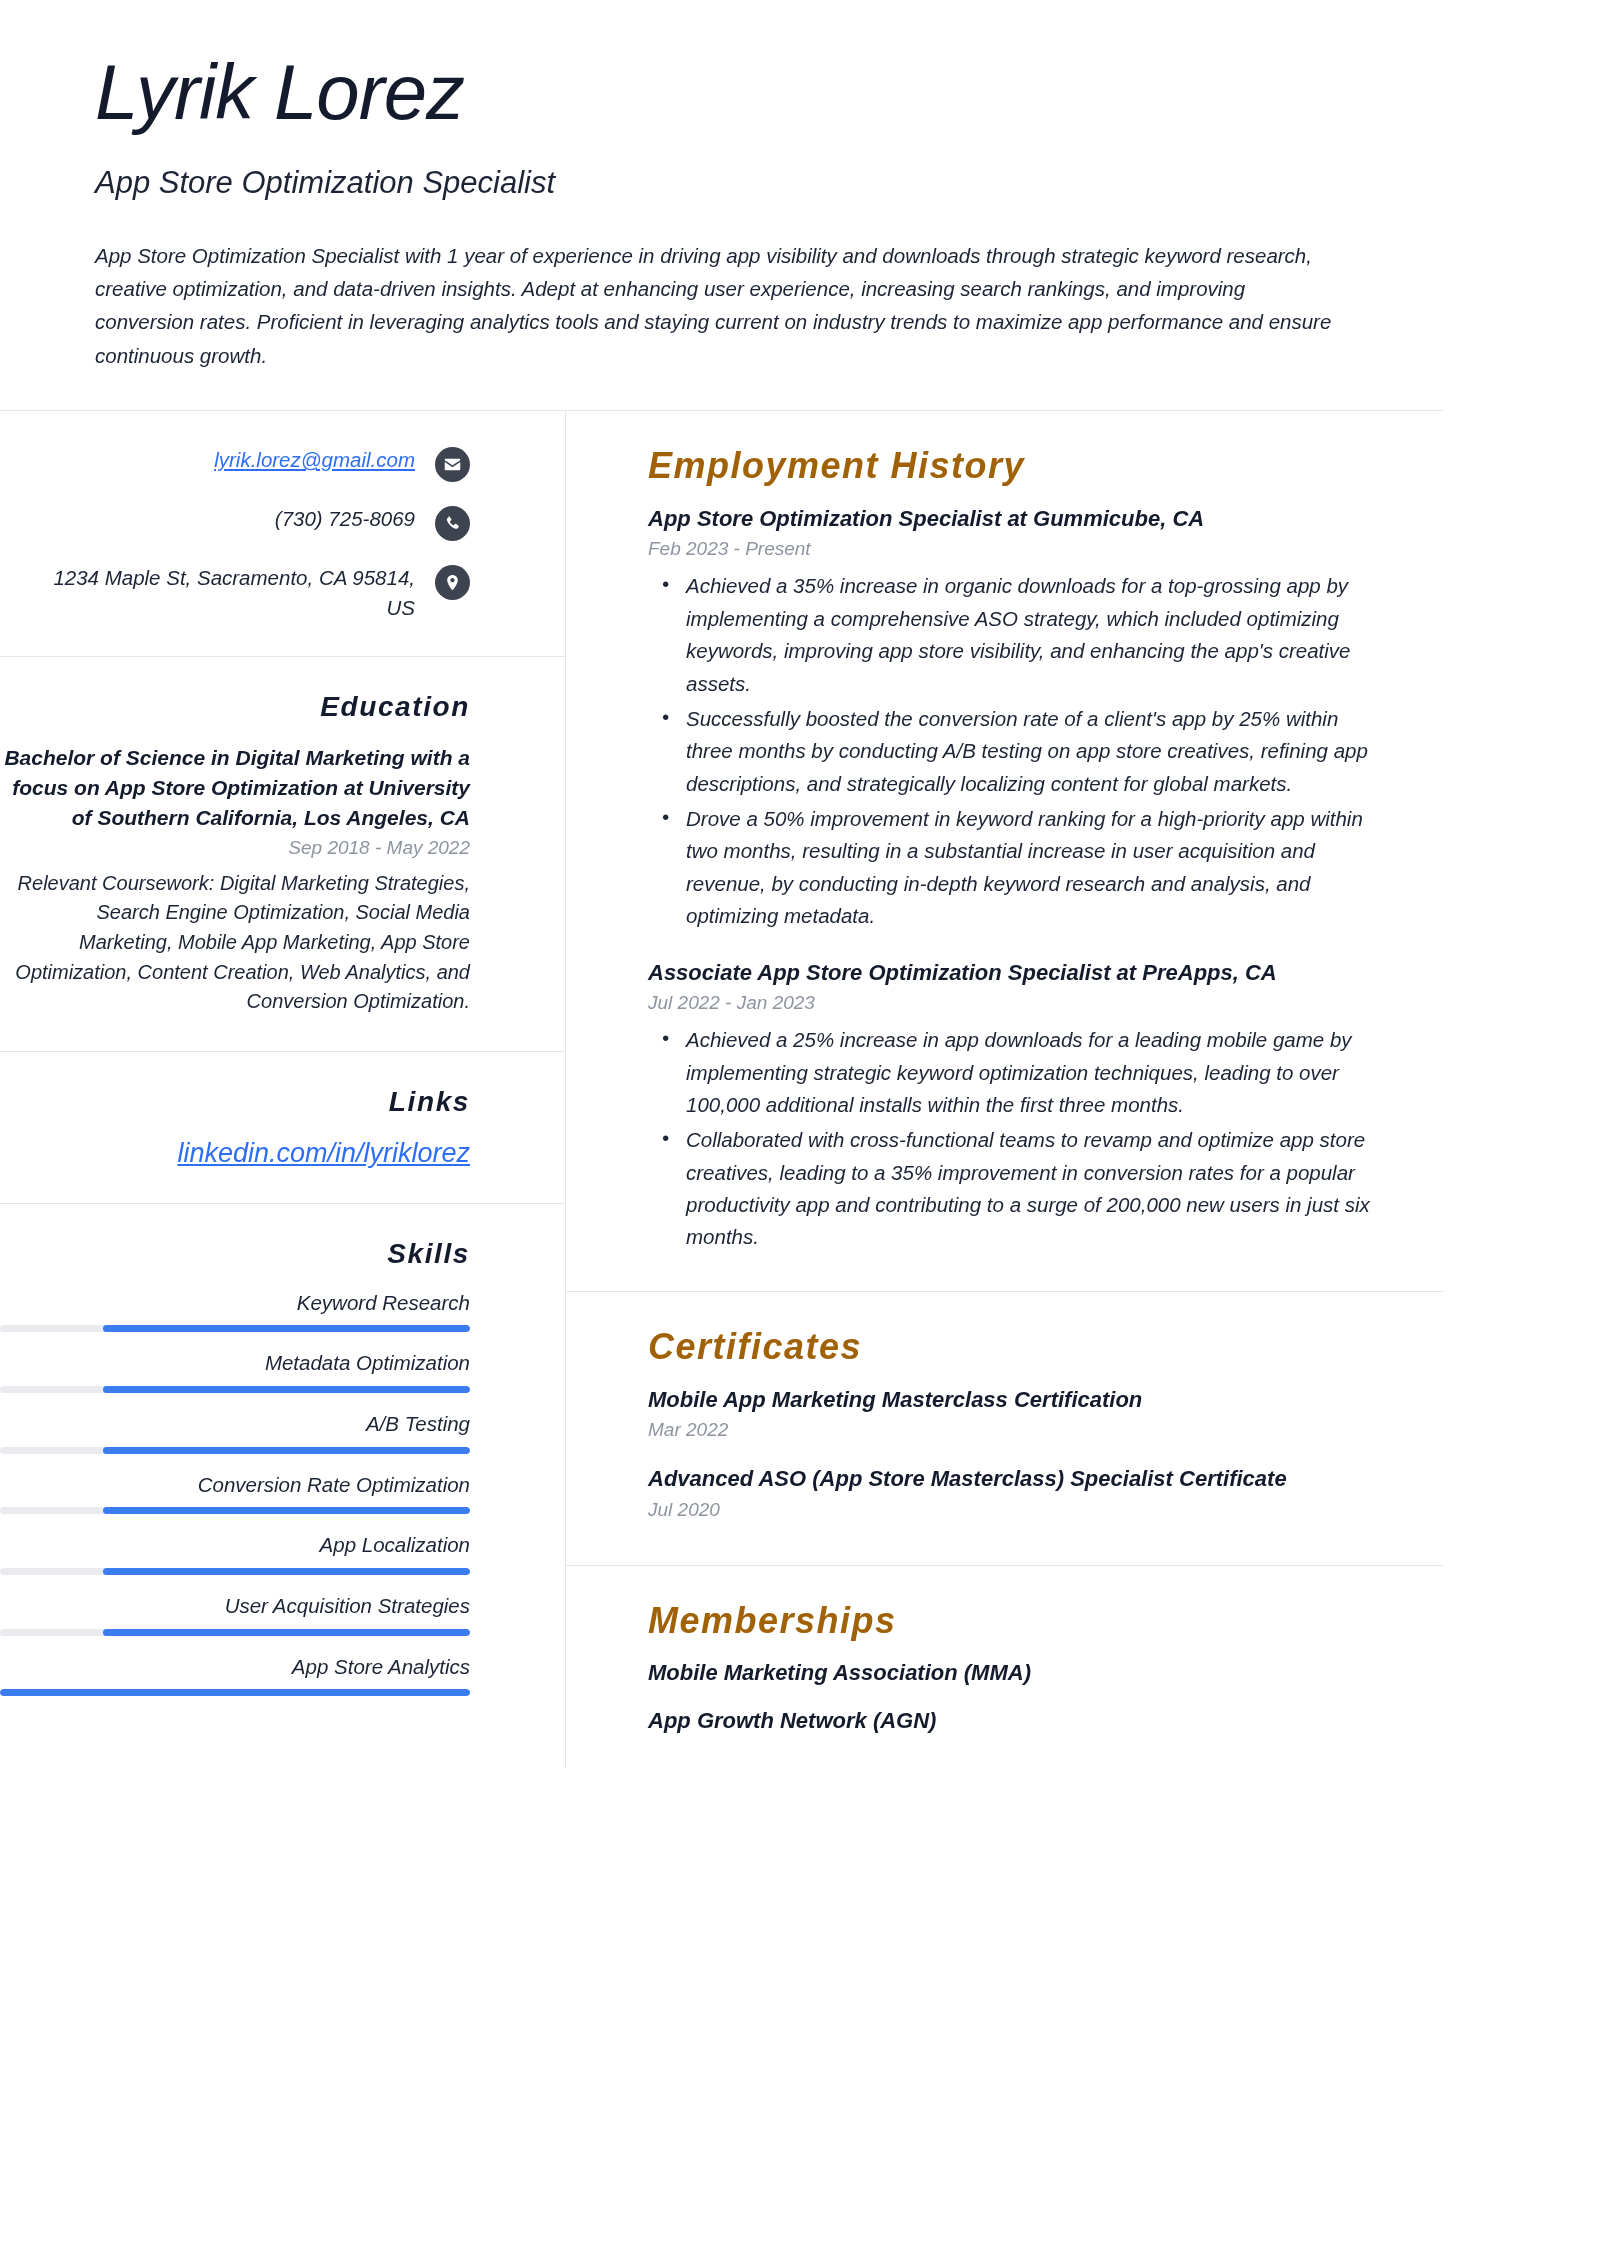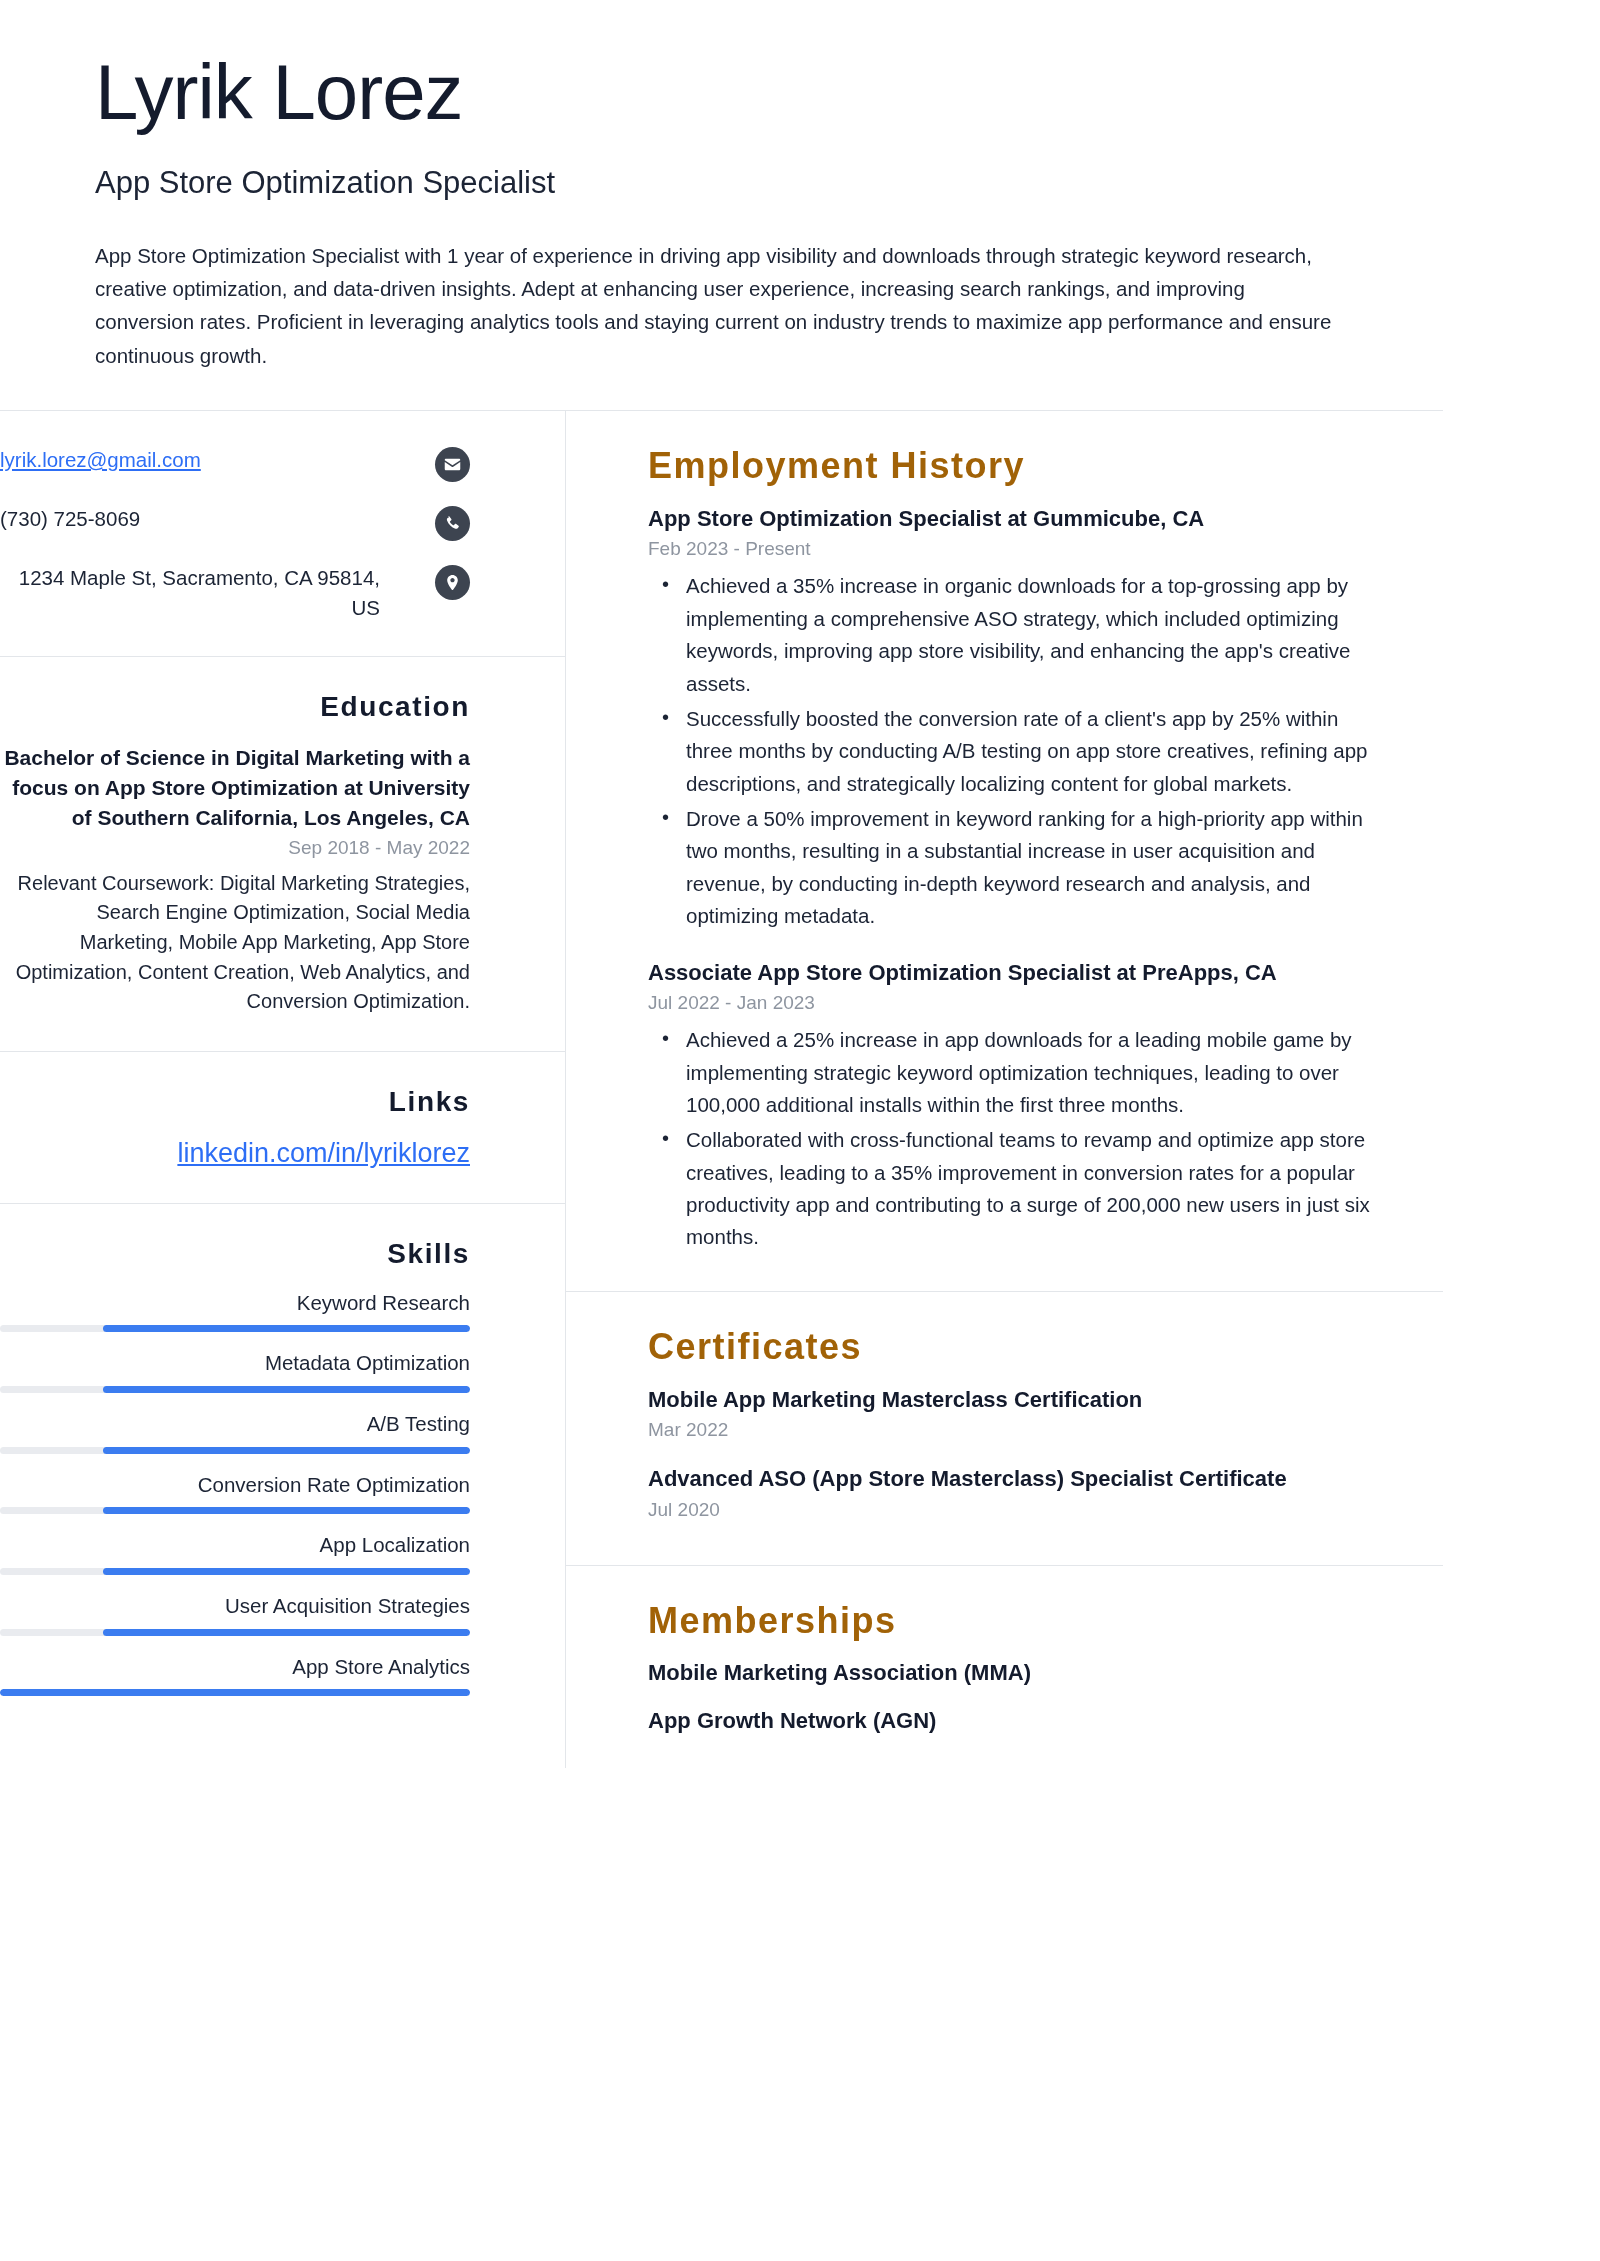--- a/index.html
+++ b/index.html
@@ -7,21 +7,21 @@
   html, body { margin: 0; padding: 0; }
   body {
     width: 1600px;
     min-height: 2261px;
     background: #ffffff;
     font-family: "Liberation Sans", sans-serif;
     color: #1a202c;
     -webkit-font-smoothing: antialiased;
   }
 
-  .page { width: 1443px; min-height: 2261px; position: relative; background:#fff; }
+  .page { width: 1443px; min-height: 2261px; position: relative; background:#fff;font-style:italic; }
 
   
   .header { padding: 52px 95px 38px 95px; }
   .full-name {
     font-size: 78px;
     font-weight: 400;
     line-height: 1.05;
     letter-spacing: -1px;
     color: #141b2d;
     margin: 0 0 30px 0;
@@ -49,22 +49,22 @@
   .col-right { flex: 1 1 auto; border-left: 1px solid #e3e6ea; }
 
   .left-block { padding: 34px 95px 34px 0; border-bottom: 1px solid #e3e6ea; }
   .left-block:last-child { border-bottom: 0; }
   .left-block.no-border { border-bottom: 0; }
 
   
   .contact-row {
     display: flex;
     align-items: flex-start;
-    justify-content: space-between;
-    gap: 14px;
+    justify-content: flex-end;
+    gap: 20px;
     margin-bottom: 22px;
   }
   .contact-row:last-child { margin-bottom: 0; }
   .contact-text {
     font-size: 20.5px;
     line-height: 1.45;
     text-align: right;
     color: #1c2435;
     max-width: 380px;
   }

